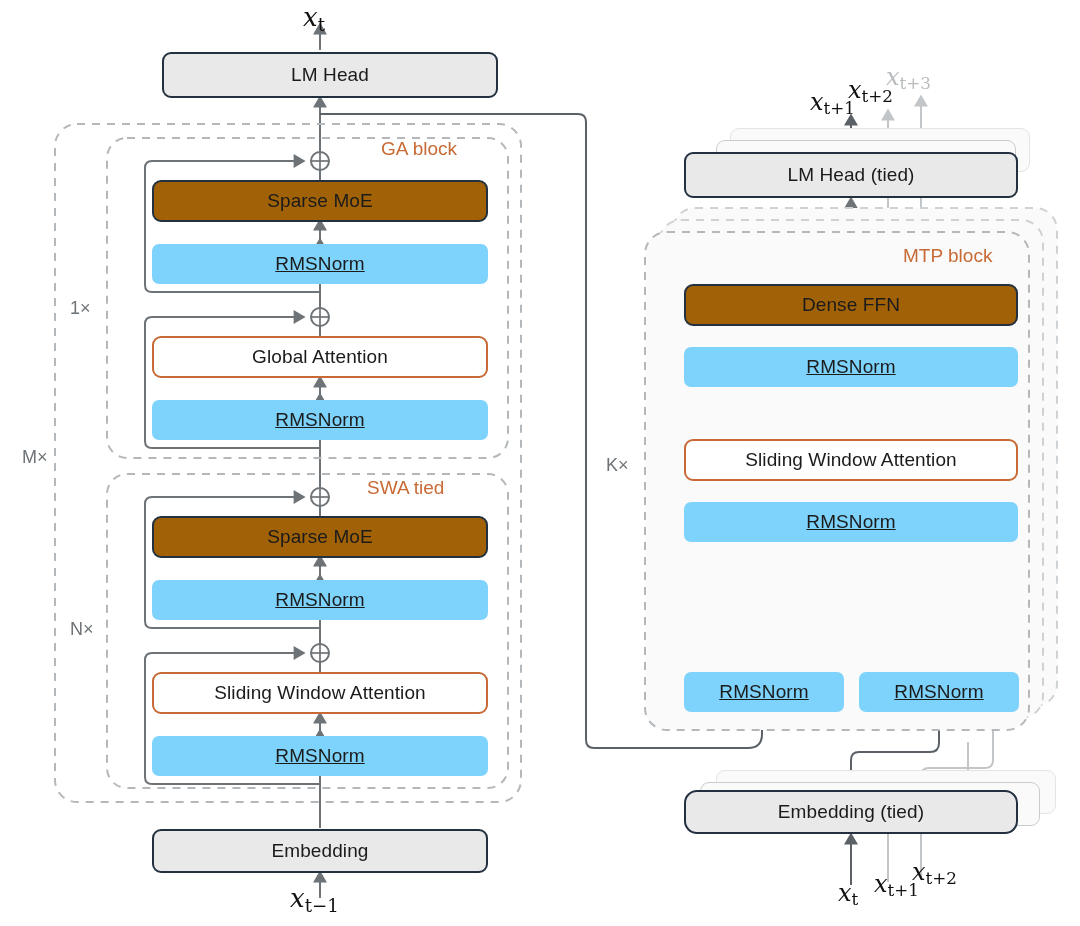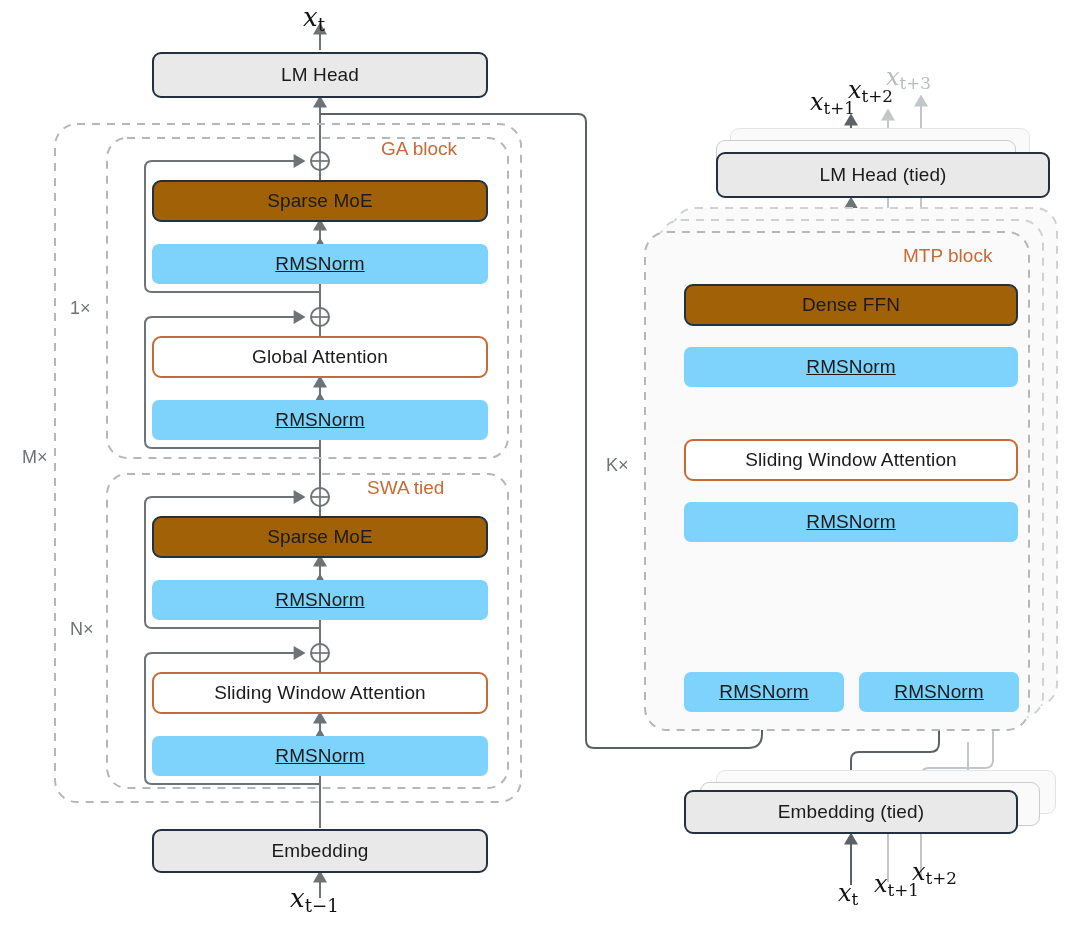--- a/index.html
+++ b/index.html
@@ -187,48 +187,48 @@
       <rect x="673" y="208" width="384" height="498" rx="22"></rect>
       <rect x="659" y="220" width="384" height="498" rx="22"></rect>
     </g>
     <rect x="645" y="232" width="384" height="498" rx="22" fill="#fafafa" stroke="#b4b8bb" stroke-width="2" stroke-dasharray="8 7"></rect>
 
     <line x1="587" y1="232" x2="587" y2="730" stroke="#8d9295" stroke-width="0"></line>
   </svg>
 
   <div class="boxlayer">
 
-    <div class="node n-dark-fill" style="left:152px;top:52px;width:336px;height:46px;text-align:right;">LM Head</div>
+    <div class="node n-dark-fill" style="left:162px;top:52px;width:336px;height:46px;text-align:right;">LM Head</div>
 
     <div class="node n-dark-white" style="left:152px;top:180px;width:336px;height:42px;">Sparse MoE</div>
     <div class="node n-grey" style="left:152px;top:244px;width:336px;height:40px;">RMSNorm</div>
     <div class="node n-orange" style="left:152px;top:336px;width:336px;height:42px;">Global Attention</div>
     <div class="node n-grey" style="left:152px;top:400px;width:336px;height:40px;">RMSNorm</div>
 
     <div class="node n-dark-white" style="left:152px;top:516px;width:336px;height:42px;">Sparse MoE</div>
     <div class="node n-grey" style="left:152px;top:580px;width:336px;height:40px;">RMSNorm</div>
     <div class="node n-orange" style="left:152px;top:672px;width:336px;height:42px;">Sliding Window Attention</div>
     <div class="node n-grey" style="left:152px;top:736px;width:336px;height:40px;">RMSNorm</div>
 
     <div class="node n-dark-fill" style="left:152px;top:829px;width:336px;height:44px;">Embedding</div>
 
     <div class="ghost g2" style="left:730px;top:128px;width:300px;height:44px;"></div>
     <div class="ghost g1" style="left:716px;top:140px;width:300px;height:44px;"></div>
-    <div class="node n-dark-fill" style="left:684px;top:152px;width:334px;height:46px;margin-left:32px;">LM Head (tied)</div>
+    <div class="node n-dark-fill" style="left:684px;top:152px;width:334px;height:46px;">LM Head (tied)</div>
 
     <div class="node n-dark-white" style="left:684px;top:284px;width:334px;height:42px;">Dense FFN</div>
     <div class="node n-grey" style="left:684px;top:347px;width:334px;height:40px;">RMSNorm</div>
     <div class="node n-orange" style="left:684px;top:439px;width:334px;height:42px;">Sliding Window Attention</div>
     <div class="node n-grey" style="left:684px;top:502px;width:334px;height:40px;">RMSNorm</div>
     <div class="node n-grey" style="left:684px;top:672px;width:160px;height:40px;">RMSNorm</div>
     <div class="node n-grey" style="left:859px;top:672px;width:160px;height:40px;">RMSNorm</div>
 
     <div class="ghost g2" style="left:716px;top:770px;width:340px;height:44px;"></div>
     <div class="ghost g1" style="left:700px;top:782px;width:340px;height:44px;"></div>
-    <div class="node n-dark-fill" style="left:684px;top:790px;width:334px;height:44px;">Embedding (tied)</div>
+    <div class="node n-dark-fill" style="left:684px;top:790px;width:334px;height:44px;border-radius:13px;">Embedding (tied)</div>
 
     <div class="tag" style="left:381px;top:138px;">GA block</div>
     <div class="tag" style="left:367px;top:477px;">SWA tied</div>
     <div class="tag" style="left:903px;top:245px;">MTP block</div>
 
     <div class="mult" style="left:70px;top:298px;">1×</div>
     <div class="mult" style="left:22px;top:447px;">M×</div>
     <div class="mult" style="left:70px;top:619px;">N×</div>
     <div class="mult" style="left:606px;top:455px;">K×</div>
 

